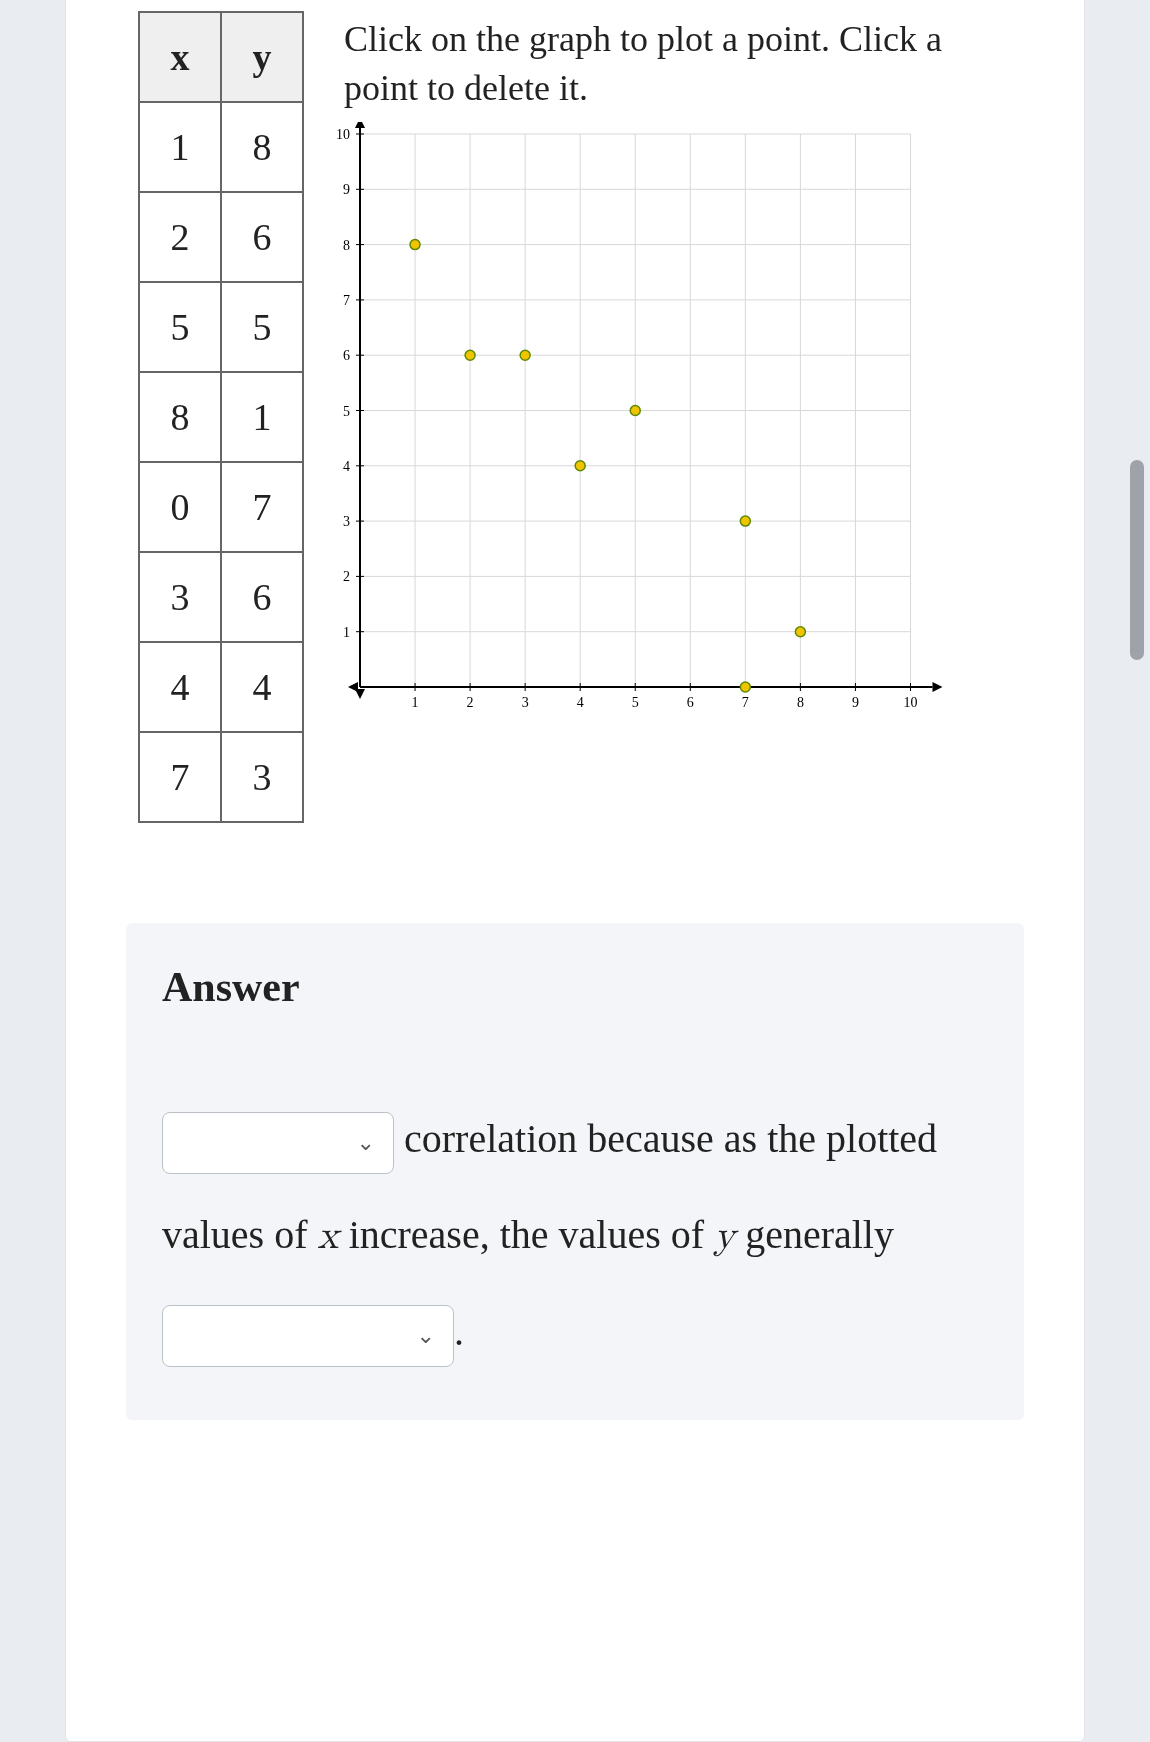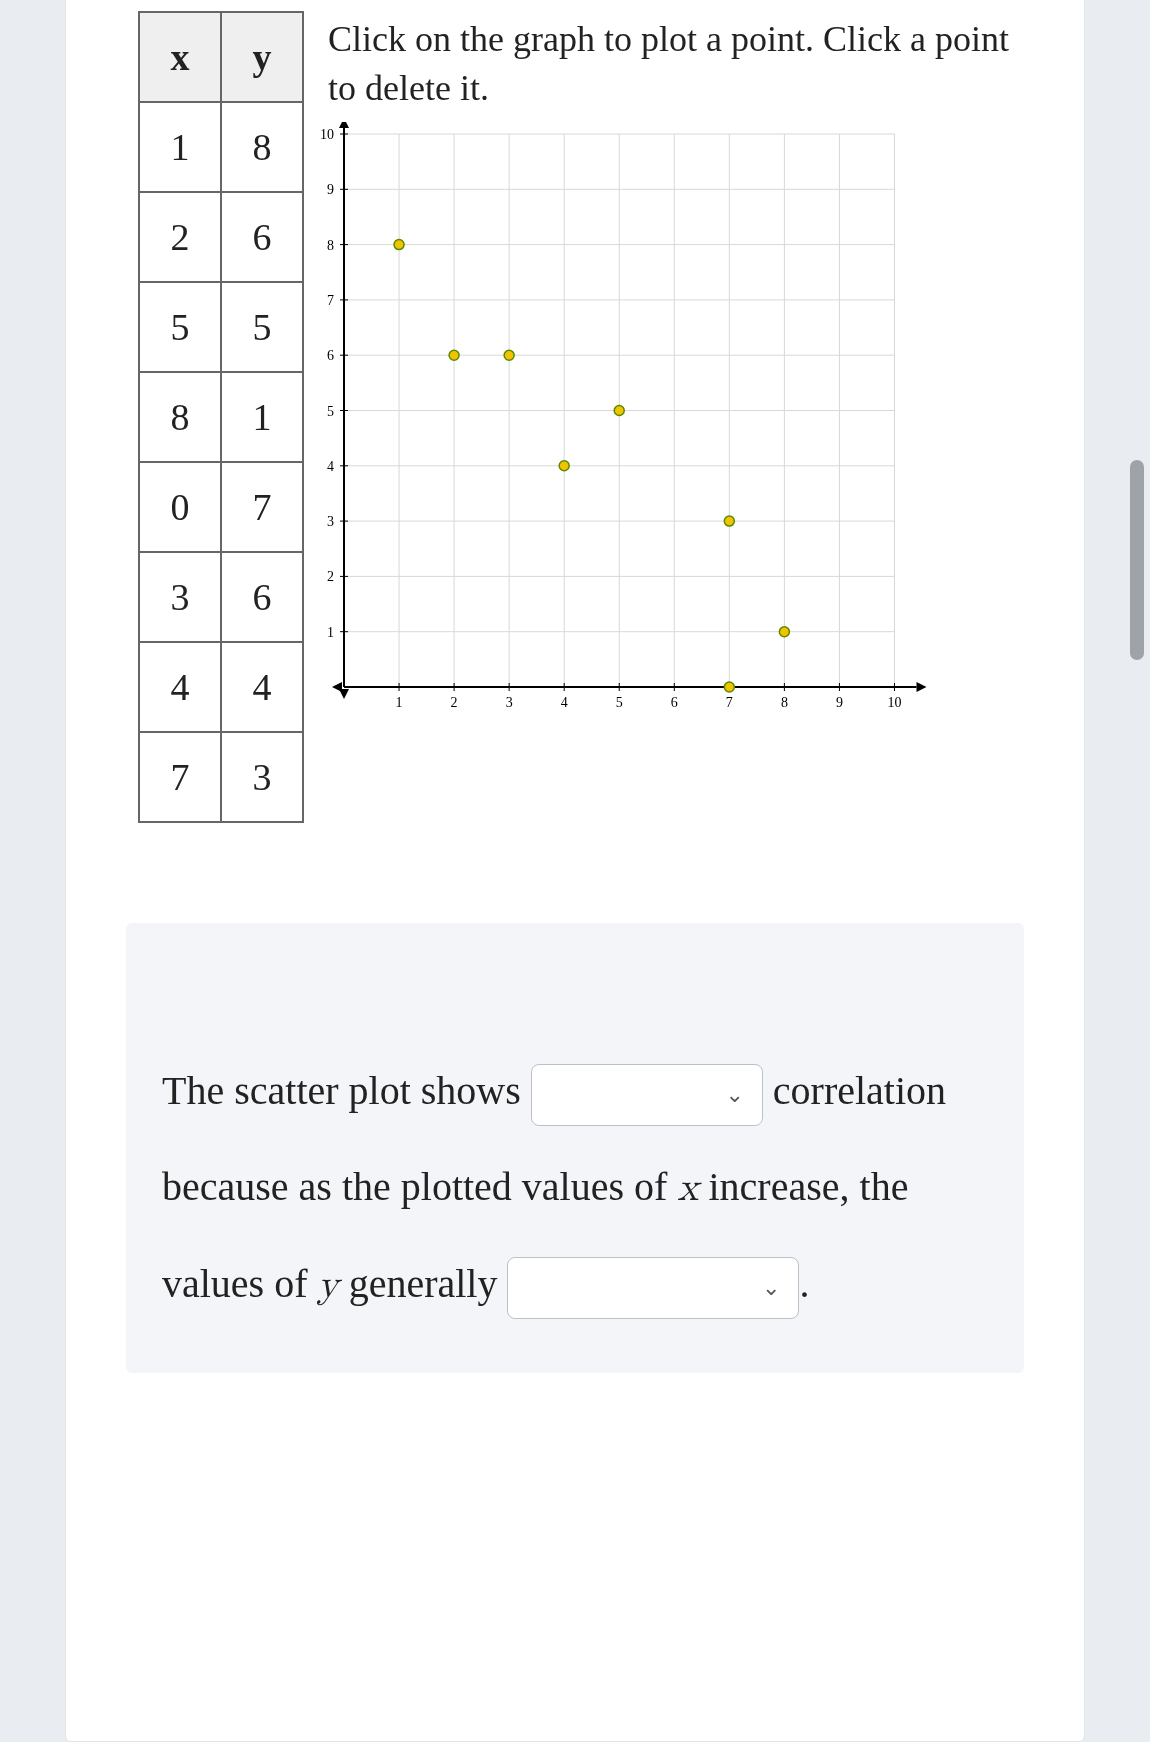--- a/index.html
+++ b/index.html
@@ -3,21 +3,21 @@
 <meta charset="utf-8">
 <style>
 html,body{margin:0;padding:0;background:#e9ecf0;font-family:Georgia,'Times New Roman',serif;color:#222}
 .page{width:1150px;min-height:1742px;margin:0;display:flex;justify-content:center;background:#e9ecf0}
 .card{background:#fff;border:1px solid #e2e4e8;border-radius:6px;width:1020px;padding:0 60px 20px 60px;box-sizing:border-box;position:relative;margin-top:-30px}
 .row-top{display:flex;align-items:flex-start;margin-top:40px}
 .tbl-wrap{margin-left:12px}
 table.data{border-collapse:collapse}
 table.data th,table.data td{border:2px solid #666;text-align:center;font-size:38px;padding:22px 20px;min-width:40px}
 table.data th{background:#efefef;font-weight:bold}
-.graph-col{flex:1;margin-left:10px}
+.graph-col{flex:1;margin-left:26px}
 .instr{font-size:36px;line-height:1.35;margin:4px 0 10px 14px}
 .answer-box{background:#f3f5f8;border-radius:6px;padding:40px 36px;margin-top:100px}
 .ans-title{font-size:42px;font-weight:bold;margin:0 0 14px 0}
 .attempt{color:#808790;font-size:32px}
 .sentence{font-size:40px;line-height:2.4;margin-top:80px}
 .dropdown{display:inline-block;border:1px solid #bcc1c8;border-radius:8px;background:#fff;padding:10px 60px 10px 30px;position:relative;vertical-align:middle;min-width:140px;height:40px}
 .dropdown .chev{position:absolute;right:18px;top:50%;transform:translateY(-50%);font-size:22px;color:#555}
 .mathit{font-style:italic;font-family:'Latin Modern Math','STIX Two Math',Georgia,serif}
 .scroll-thumb{position:fixed;right:6px;top:460px;width:14px;height:200px;background:#9ea3aa;border-radius:7px}
 svg{display:block}
@@ -147,22 +147,22 @@
             <circle cx="250.19047619047618" cy="343.79999999999995" r="5" fill="#f2c400" stroke="#5b8a00" stroke-width="1.5"></circle>
             <circle cx="305.23809523809524" cy="288.5" r="5" fill="#f2c400" stroke="#5b8a00" stroke-width="1.5"></circle>
             <circle cx="415.3333333333333" cy="399.1" r="5" fill="#f2c400" stroke="#5b8a00" stroke-width="1.5"></circle>
             <circle cx="415.3333333333333" cy="565" r="5" fill="#f2c400" stroke="#5b8a00" stroke-width="1.5"></circle>
             <circle cx="470.38095238095235" cy="509.7" r="5" fill="#f2c400" stroke="#5b8a00" stroke-width="1.5"></circle>
           </svg>
       </div>
     </div>
 
     <div class="answer-box">
+      <div class="ans-title">Answer</div>
       <div class="sentence">
-        <span>The scatter plot shows </span>
         <span class="dropdown">
           <span></span>
           <span class="chev">⌄</span>
         </span>
         <span> correlation because as the plotted values of </span><span class="mathit">x</span><span> increase, the values of </span><span class="mathit">y</span>
         <span> generally </span>
         <span class="dropdown" style="min-width:200px">
           <span></span>
           <span class="chev">⌄</span>
         </span><span>.</span>

